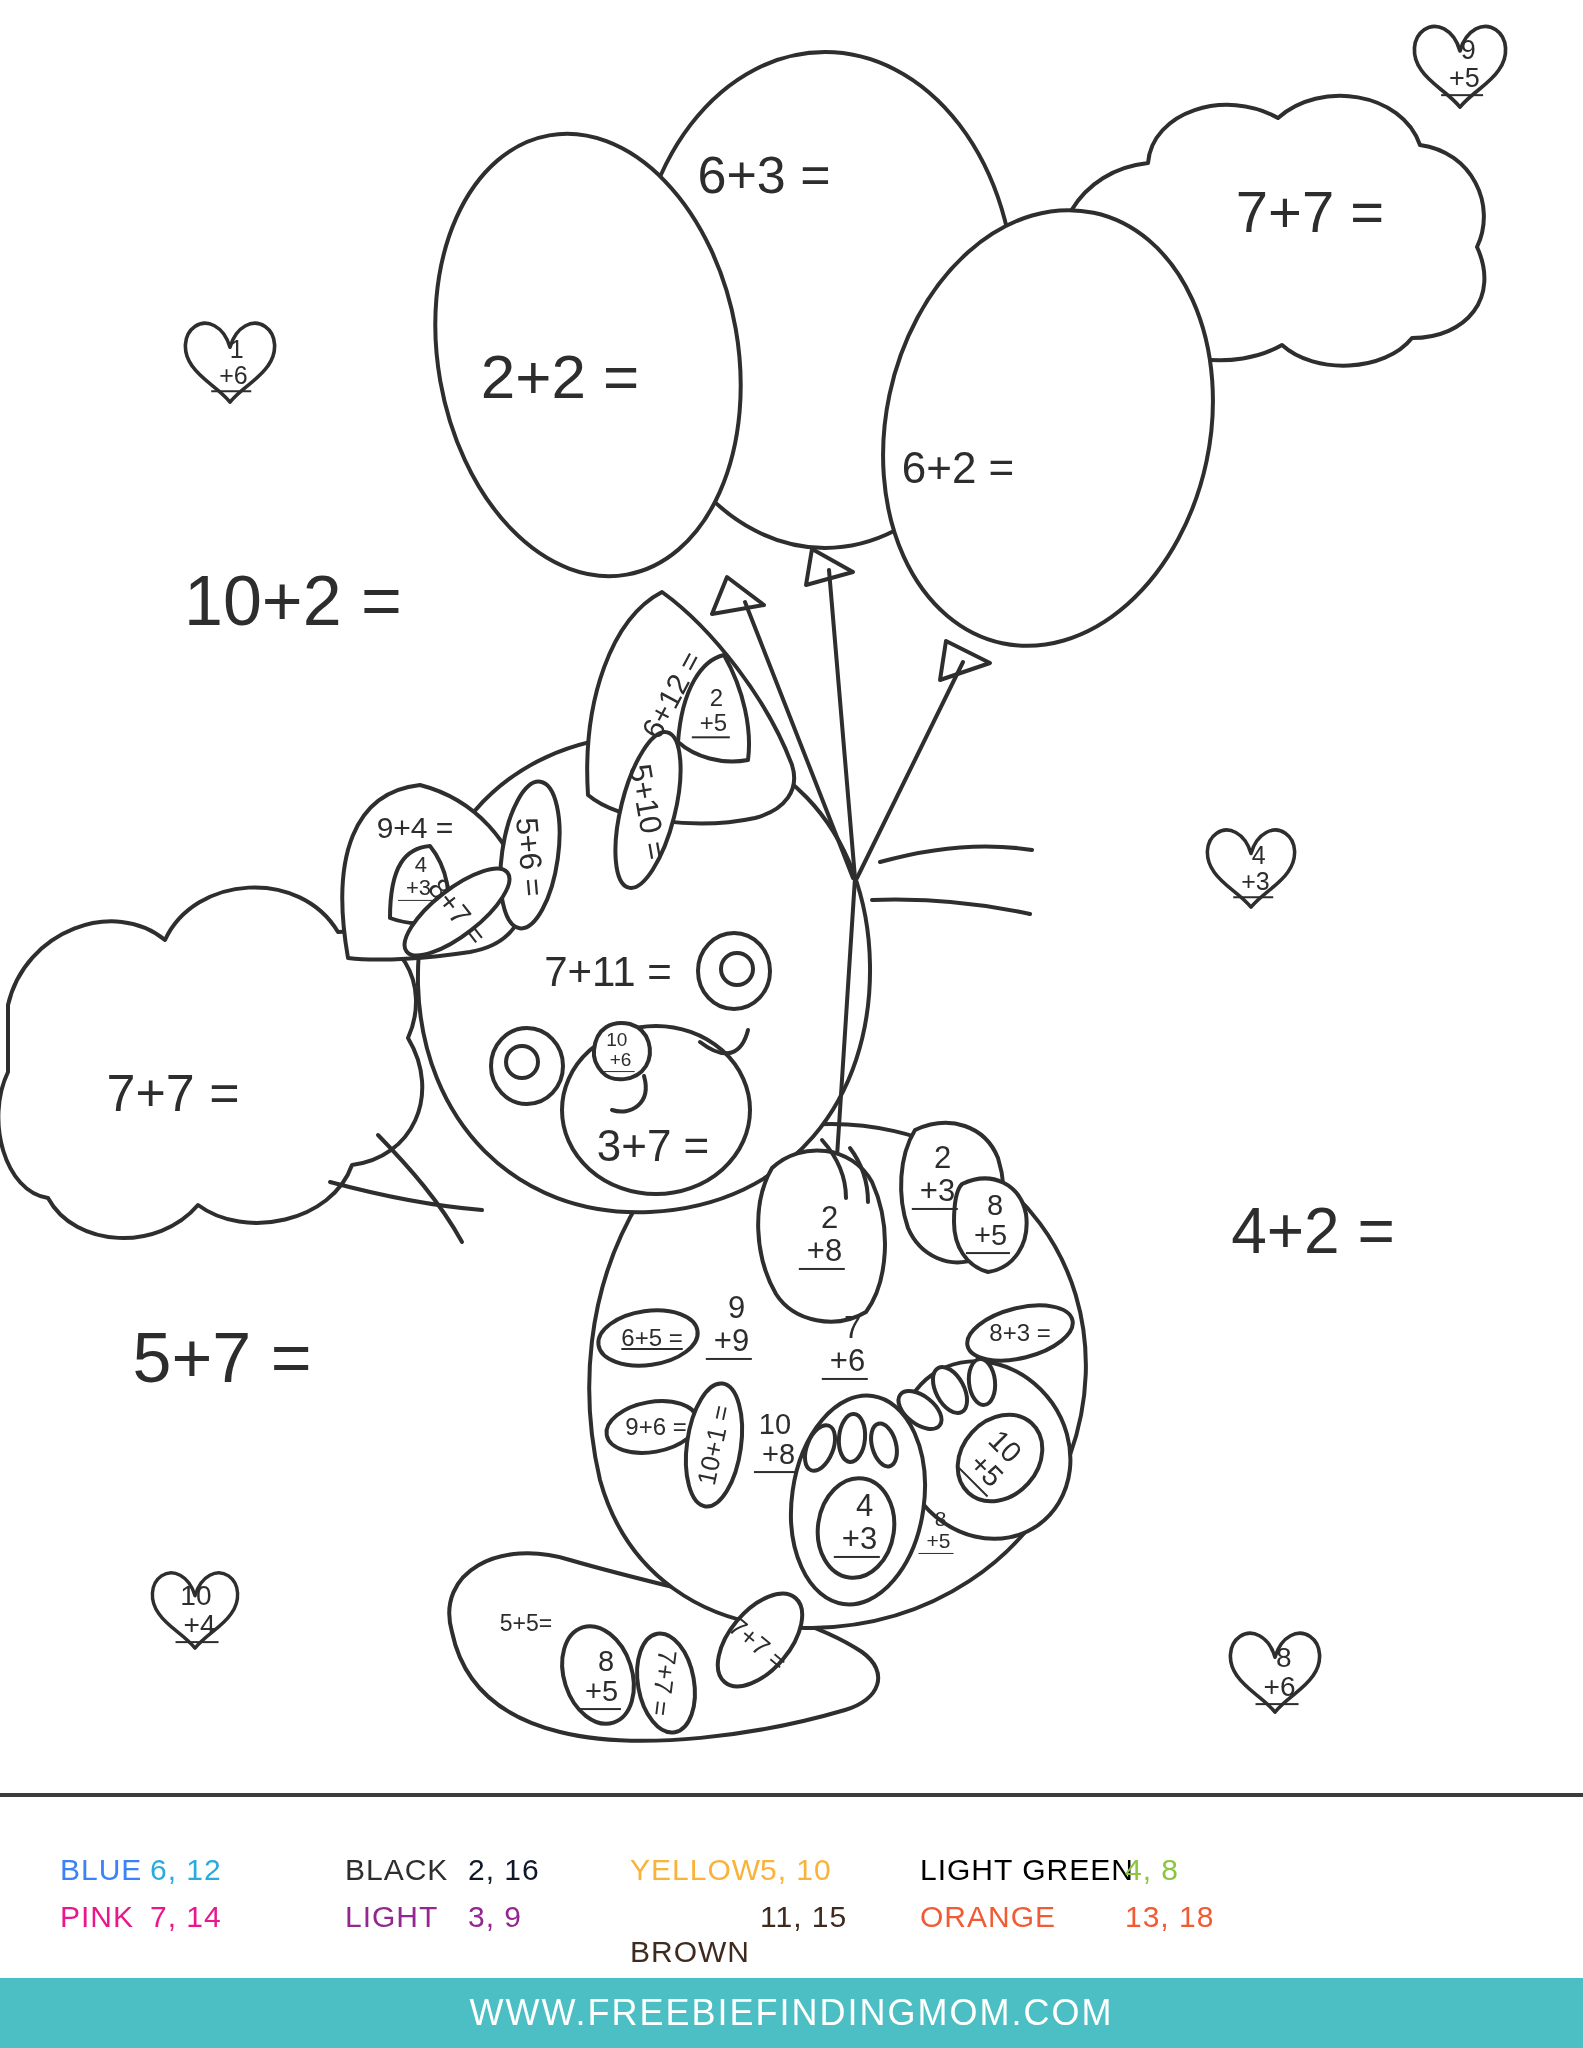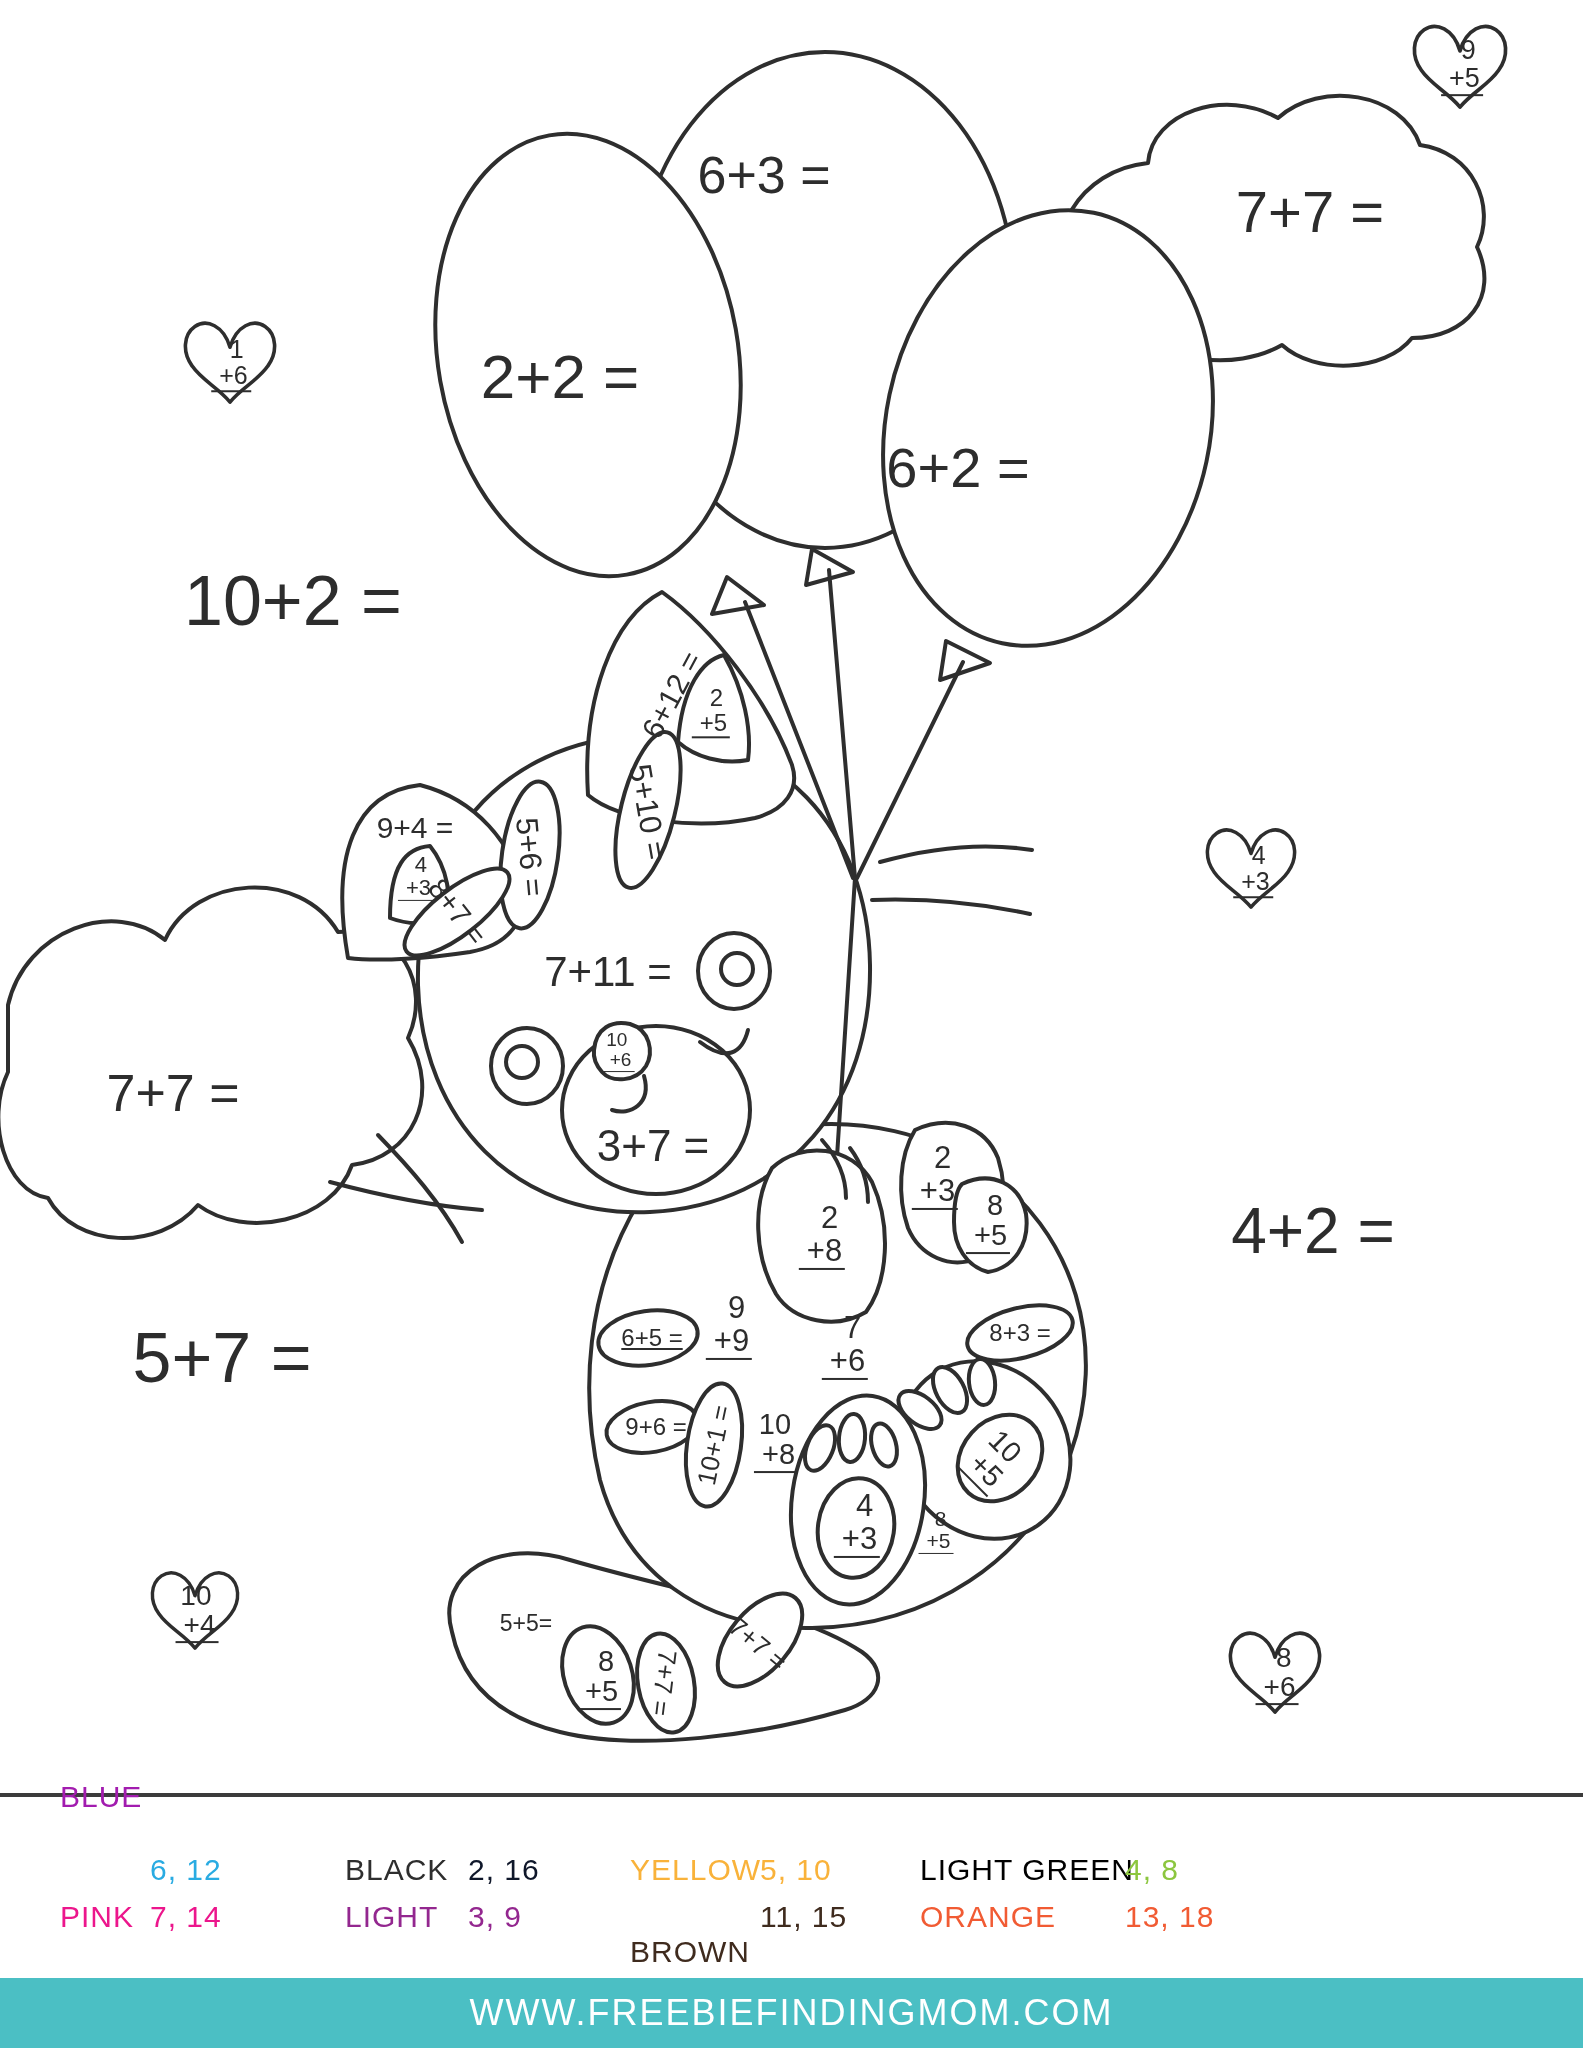--- a/index.html
+++ b/index.html
@@ -97,21 +97,21 @@
       <path fill="#fff" transform="translate(230,358) scale(0.9)" d="M0,-12 C-7,-36 -26,-44 -39,-35 C-52,-26 -53,-6 -42,9 C-31,25 -13,33 0,49 C13,33 31,25 42,9 C53,-6 52,-26 39,-35 C26,-44 7,-36 0,-12 Z"></path>
       <path fill="#fff" transform="translate(1251,864) scale(0.88)" d="M0,-12 C-7,-36 -26,-44 -39,-35 C-52,-26 -53,-6 -42,9 C-31,25 -13,33 0,49 C13,33 31,25 42,9 C53,-6 52,-26 39,-35 C26,-44 7,-36 0,-12 Z"></path>
       <path fill="#fff" transform="translate(195,1606) scale(0.86)" d="M0,-12 C-7,-36 -26,-44 -39,-35 C-52,-26 -53,-6 -42,9 C-31,25 -13,33 0,49 C13,33 31,25 42,9 C53,-6 52,-26 39,-35 C26,-44 7,-36 0,-12 Z"></path>
       <path fill="#fff" transform="translate(1275,1668) scale(0.9)" d="M0,-12 C-7,-36 -26,-44 -39,-35 C-52,-26 -53,-6 -42,9 C-31,25 -13,33 0,49 C13,33 31,25 42,9 C53,-6 52,-26 39,-35 C26,-44 7,-36 0,-12 Z"></path>
     </g>
   </svg>
 
   <div class="prob" style="left:764px;top:175px;font-size:52px;transform:translate(-50%,-50%);">6+3 =</div>
   <div class="prob" style="left:1310px;top:212px;font-size:58px;transform:translate(-50%,-50%);">7+7 =</div>
   <div class="prob" style="left:560px;top:377px;font-size:62px;transform:translate(-50%,-50%);">2+2 =</div>
-  <div class="prob" style="left:958px;top:468px;font-size:56px;transform:translate(-50%,-50%);">6+2 =</div>
+  <div class="prob" style="left:958px;top:468px;font-size:44px;transform:translate(-50%,-50%);">6+2 =</div>
   <div class="prob" style="left:293px;top:601px;font-size:70px;transform:translate(-50%,-50%);">10+2 =</div>
   <div class="prob" style="left:672px;top:695px;font-size:30px;transform:translate(-50%,-50%) rotate(-62deg);">6+12 =</div>
   <div class="prob" style="left:648px;top:812px;font-size:31px;transform:translate(-50%,-50%) rotate(80deg);">5+10 =</div>
   <div class="prob" style="left:415px;top:828px;font-size:30px;transform:translate(-50%,-50%);">9+4 =</div>
   <div class="prob" style="left:530px;top:857px;font-size:31px;transform:translate(-50%,-50%) rotate(85deg);">5+6 =</div>
   <div class="prob" style="left:457px;top:912px;font-size:29px;transform:translate(-50%,-50%) rotate(52deg);">8+7 =</div>
   <div class="prob" style="left:608px;top:972px;font-size:42px;transform:translate(-50%,-50%);">7+11 =</div>
   <div class="prob" style="left:173px;top:1093px;font-size:52px;transform:translate(-50%,-50%);">7+7 =</div>
   <div class="prob" style="left:653px;top:1146px;font-size:44px;transform:translate(-50%,-50%);">3+7 =</div>
   <div class="prob" style="left:1313px;top:1231px;font-size:64px;transform:translate(-50%,-50%);">4+2 =</div>
@@ -193,21 +193,21 @@
       <span class="sb">+4</span>
     </div>
   <div class="stack" style="left:1277px;top:1674px;font-size:28px;transform:translate(-50%,-50%);">
     <span class="st">8</span>
       <span class="sb">+6</span>
     </div>
 
   <div class="divider"></div>
 
   <div class="legend">
-    <span style="left: 60px; top: 1780px; color: #a21caf;">BLUE</span>
+    <span style="left: 60px; top: 1853px; color: #3b82f6;">BLUE</span>
     <span style="left: 150px; top: 1853px; color: rgb(41, 171, 226);">6, 12</span>
     <span style="left: 60px; top: 1900px; color: rgb(236, 22, 140);">PINK</span>
     <span style="left: 150px; top: 1900px; color: rgb(236, 22, 140);">7, 14</span>
 
     <span style="left: 345px; top: 1853px; color: rgb(46, 46, 46);">BLACK</span>
     <span style="left: 468px; top: 1853px; color: #0f172a;">2, 16</span>
     <span style="left: 345px; top: 1900px; color: rgb(147, 39, 143);">LIGHT</span>
     <span style="left: 468px; top: 1900px; color: rgb(147, 39, 143);">3, 9</span>
 
     <span style="left: 630px; top: 1853px; color: rgb(249, 178, 58);">YELLOW</span>

